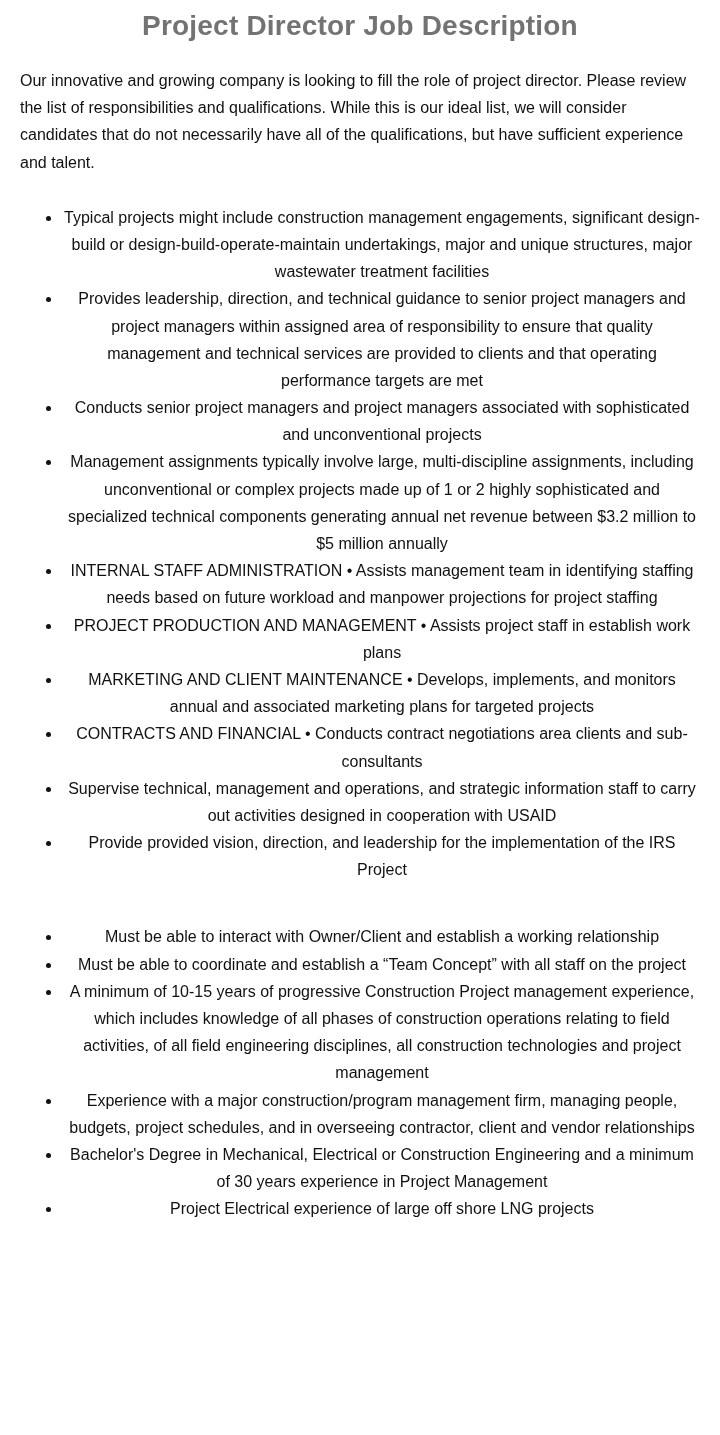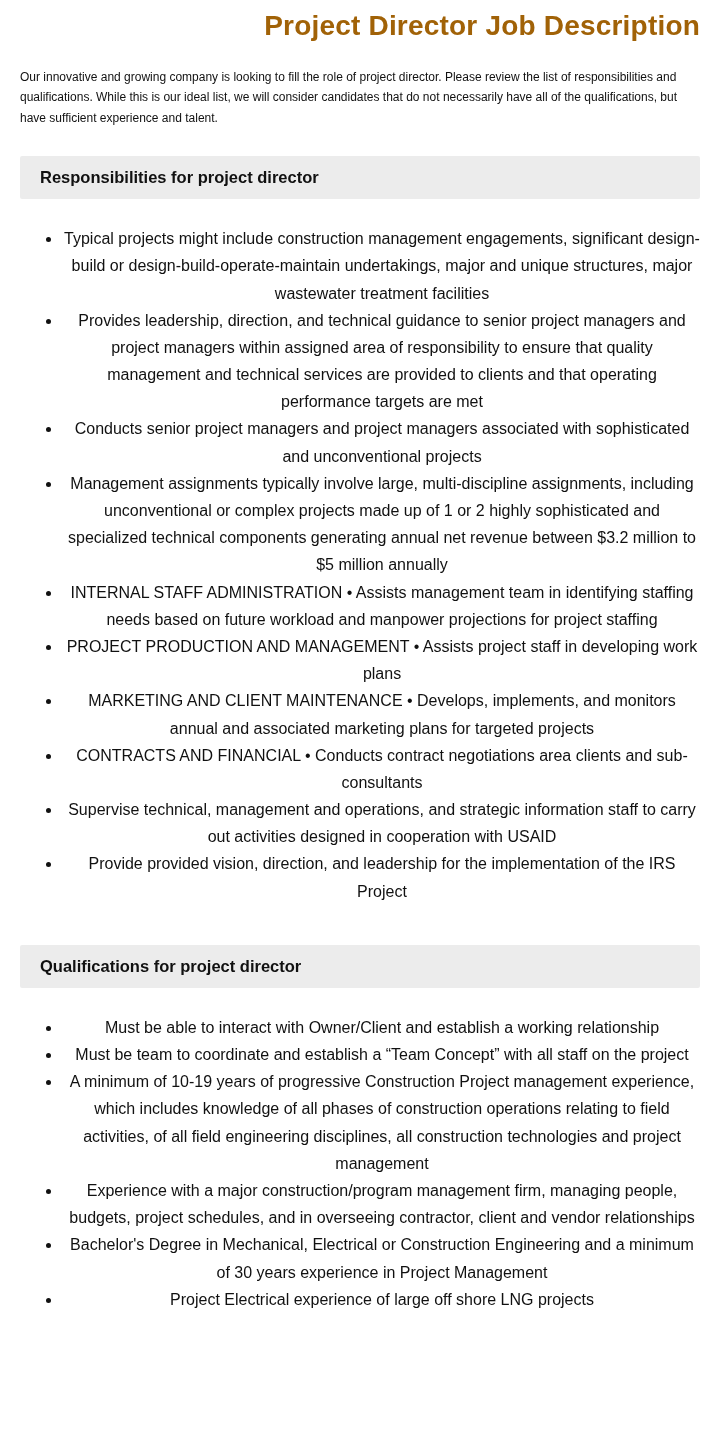--- a/index.html
+++ b/index.html
@@ -14,27 +14,27 @@
     width: 720px;
     min-height: 1435px;
     margin: 0 auto;
     padding: 4px 20px 24px 20px;
     background: #ffffff;
   }
   h1.title {
     font-size: 28px;
     line-height: 1.25;
     font-weight: 700;
-    text-align: right;
+    text-align: center;
     margin: 4px 0 24px 0;
-    color: #a16207;
+    color: #737373;
     letter-spacing: 0.2px;
   }
   p.intro {
-    font-size: 12px;
+    font-size: 16px;
     line-height: 1.7;
     margin: 0 0 28px 0;
     color: #111111;
   }
   .section-header {
     background: #ececec;
     font-size: 16.5px;
     font-weight: 700;
     color: #111111;
     padding: 12px 20px;
@@ -60,40 +60,38 @@
 </head>
 <body>
 
 <main class="page">
 
   <h1 class="title">Project Director Job Description</h1>
 
   <p class="intro">Our innovative and growing company is looking to fill the role of project director. Please review the list of responsibilities and qualifications. While this is our ideal list, we will consider candidates that do not necessarily have all of the qualifications, but have sufficient experience and talent.</p>
 
   <section>
-    <div class="section-header">Responsibilities for project director</div>
     <ul class="bullet-list">
       <li>Typical projects might include construction management engagements, significant design-build or design-build-operate-maintain undertakings, major and unique structures, major wastewater treatment facilities</li>
       <li>Provides leadership, direction, and technical guidance to senior project managers and project managers within assigned area of responsibility to ensure that quality management and technical services are provided to clients and that operating performance targets are met</li>
       <li>Conducts senior project managers and project managers associated with sophisticated and unconventional projects</li>
       <li>Management assignments typically involve large, multi-discipline assignments, including unconventional or complex projects made up of 1 or 2 highly sophisticated and specialized technical components generating annual net revenue between $3.2 million to $5 million annually</li>
       <li>INTERNAL STAFF ADMINISTRATION • Assists management team in identifying staffing needs based on future workload and manpower projections for project staffing</li>
-      <li>PROJECT PRODUCTION AND MANAGEMENT • Assists project staff in developing work plans</li>
+      <li>PROJECT PRODUCTION AND MANAGEMENT • Assists project staff in establish work plans</li>
       <li>MARKETING AND CLIENT MAINTENANCE • Develops, implements, and monitors annual and associated marketing plans for targeted projects</li>
       <li>CONTRACTS AND FINANCIAL • Conducts contract negotiations area clients and sub-consultants</li>
       <li>Supervise technical, management and operations, and strategic information staff to carry out activities designed in cooperation with USAID</li>
       <li>Provide provided vision, direction, and leadership for the implementation of the IRS Project</li>
     </ul>
   </section>
 
   <section>
-    <div class="section-header">Qualifications for project director</div>
     <ul class="bullet-list">
       <li>Must be able to interact with Owner/Client and establish a working relationship</li>
-      <li>Must be team to coordinate and establish a “Team Concept” with all staff on the project</li>
-      <li>A minimum of 10-19 years of progressive Construction Project management experience, which includes knowledge of all phases of construction operations relating to field activities, of all field engineering disciplines, all construction technologies and project management</li>
+      <li>Must be able to coordinate and establish a “Team Concept” with all staff on the project</li>
+      <li>A minimum of 10-15 years of progressive Construction Project management experience, which includes knowledge of all phases of construction operations relating to field activities, of all field engineering disciplines, all construction technologies and project management</li>
       <li>Experience with a major construction/program management firm, managing people, budgets, project schedules, and in overseeing contractor, client and vendor relationships</li>
       <li>Bachelor's Degree in Mechanical, Electrical or Construction Engineering and a minimum of 30 years experience in Project Management</li>
       <li>Project Electrical experience of large off shore LNG projects</li>
     </ul>
   </section>
 
 </main>
 
 </body></html>

